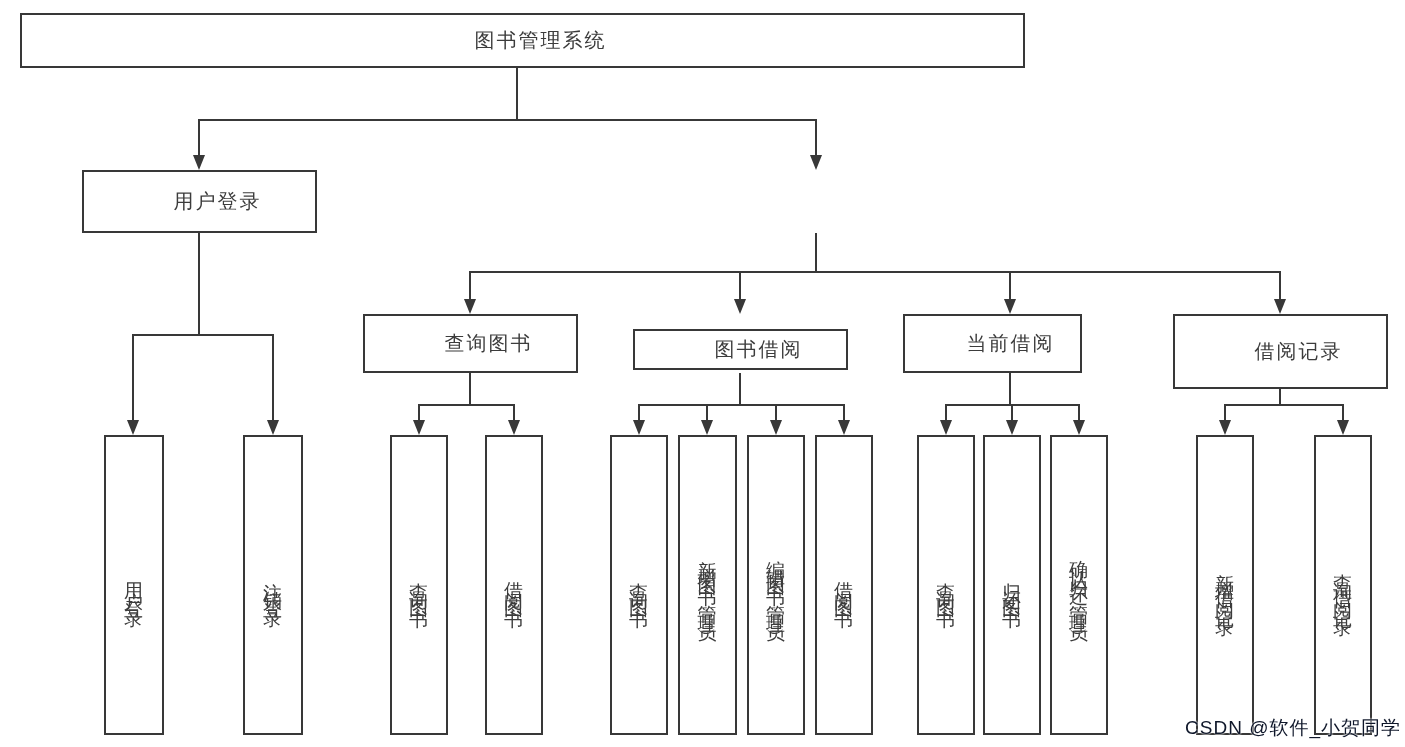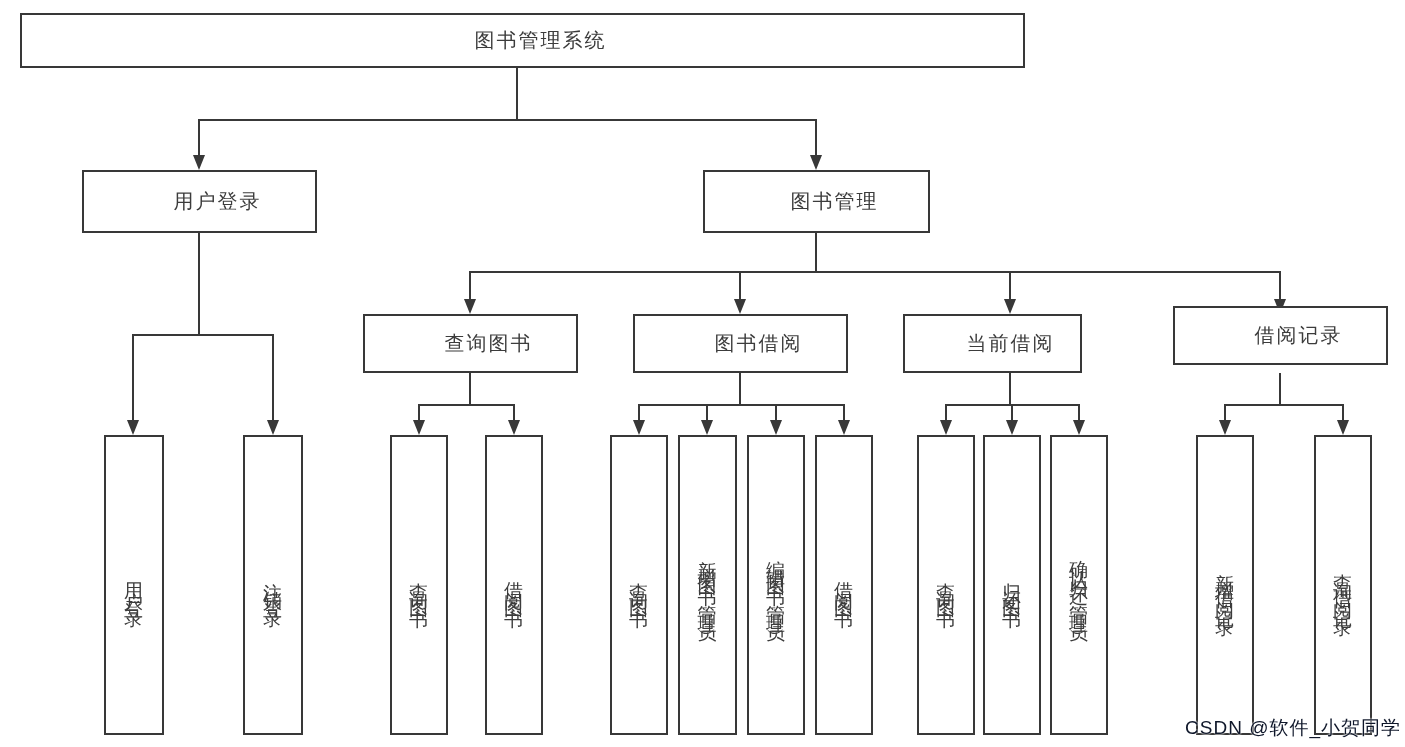--- a/index.html
+++ b/index.html
@@ -108,34 +108,31 @@
     </g>
   </svg>
 
   <div class="box hbox" style="left:20px;top:13px;width:1005px;height:55px">
     <span>图书管理系统</span>
   </div>
 
   <div class="box hbox" style="left:82px;top:170px;width:235px;height:63px">
     <span>用户登录</span>
   </div>
-  <div class="box hbox" style="left:703px;top:170px;width:227px;height:63px">
-    <span>图书管理</span>
-  </div>
 
   <div class="box hbox" style="left:363px;top:314px;width:215px;height:59px">
     <span>查询图书</span>
   </div>
-  <div class="box hbox" style="left:633px;top:314px;width:215px;height:59px">
+  <div class="box hbox" style="left:633px;top:329px;width:215px;height:41px">
     <span>图书借阅</span>
   </div>
   <div class="box hbox" style="left:903px;top:314px;width:179px;height:59px">
     <span>当前借阅</span>
   </div>
-  <div class="box hbox" style="left:1173px;top:306px;width:215px;height:59px">
+  <div class="box hbox" style="left:1173px;top:314px;width:215px;height:75px">
     <span>借阅记录</span>
   </div>
 
   <div class="box vbox" style="left:104px;top:435px;width:60px;height:300px">
     <span>用户登录</span>
   </div>
   <div class="box vbox" style="left:243px;top:435px;width:60px;height:300px">
     <span>注销登录</span>
   </div>
 

